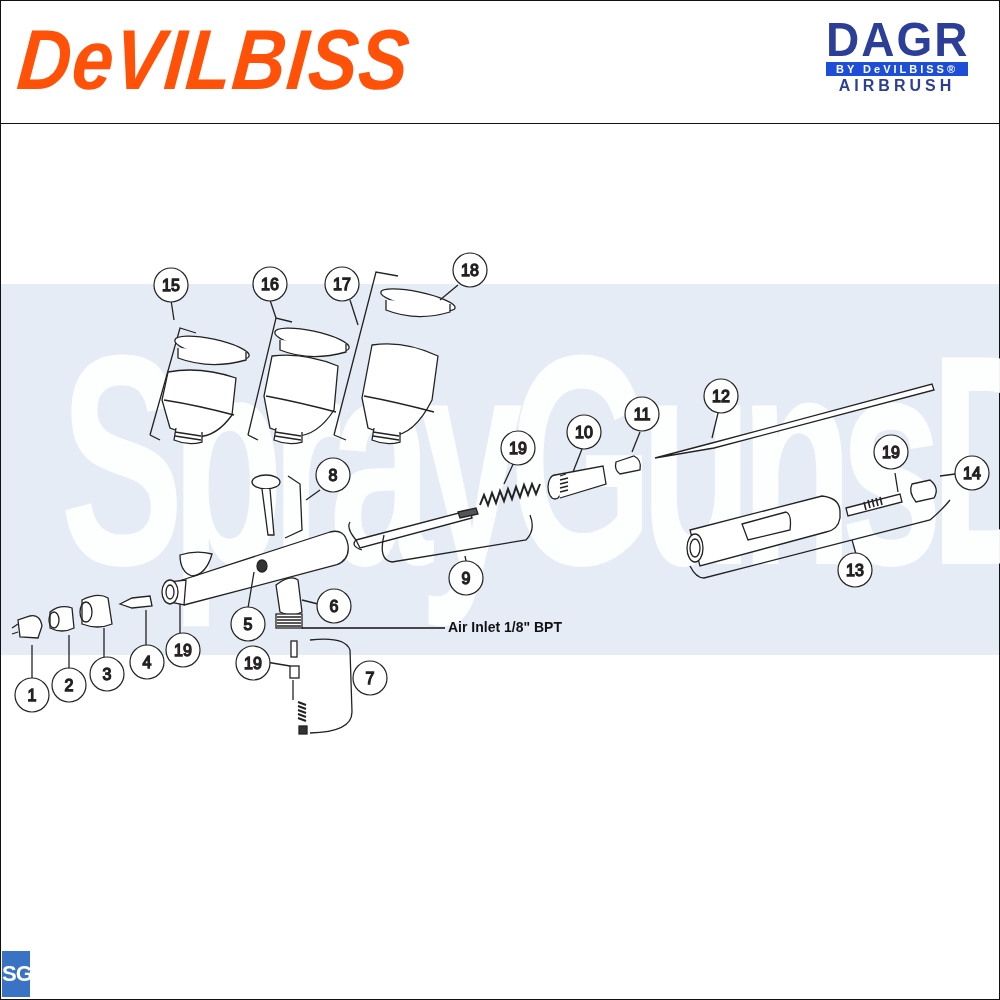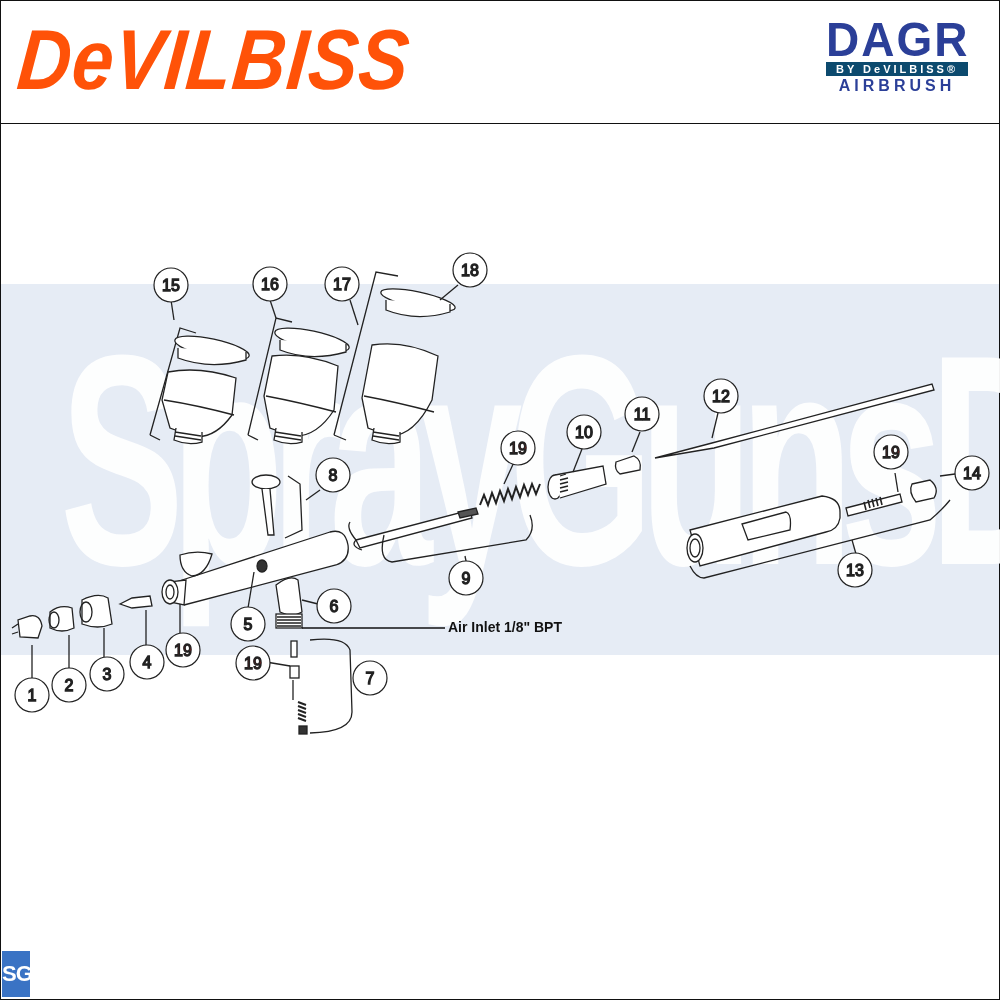--- a/index.html
+++ b/index.html
@@ -2,21 +2,21 @@
 <html><head>
 <meta charset="utf-8">
 <style>
   html, body { margin: 0; padding: 0; }
   body { width: 1000px; height: 1000px; position: relative; background: #fff; font-family: "Liberation Sans", sans-serif; overflow: hidden; }
   .frame { position: absolute; left: 0; top: 0; width: 998px; height: 998px; border: 1px solid #111; }
   .header { position: absolute; left: 0; top: 0; width: 1000px; height: 123px; border-bottom: 1px solid #111; }
   .devilbiss { position: absolute; left: 22px; top: 18px; font-family: "Liberation Sans", sans-serif; font-weight: 900; font-style: italic; font-size: 74px; color: #ff5208; letter-spacing: 1px; transform: scaleY(1.15) skewX(-6deg); transform-origin: left top; line-height: 1; }
   .dagr-wrap { position: absolute; left: 826px; top: 14px; width: 142px; text-align: center; color: #2b3f98; }
   .dagr { font-family: "Liberation Sans", sans-serif; font-weight: 900; font-size: 46px; line-height: 50px; letter-spacing: 2px; transform: scaleY(1.05); }
-  .dagr-bar { background: #0c4a6e; color: #fff; font-size: 11px; font-weight: bold; letter-spacing: 3px; height: 14px; line-height: 14px; margin-top: -2px; }
+  .dagr-bar { background: #1d4ed8; color: #fff; font-size: 11px; font-weight: bold; letter-spacing: 3px; height: 14px; line-height: 14px; margin-top: -2px; }
   .dagr-sub { font-size: 16px; letter-spacing: 4px; font-weight: bold; line-height: 20px; }
   .band { position: absolute; left: 1px; top: 284px; width: 998px; height: 371px; background: #e6ecf5; }
   .watermark { position: absolute; left: 60px; top: 290px; font-size: 300px; font-weight: 900; color: #ffffff; line-height: 340px; letter-spacing: -22px; transform: scaleX(0.62); transform-origin: left top; white-space: nowrap; opacity: 0.95; }
   svg.diagram { position: absolute; left: 0; top: 0; }
   .callout circle { fill: #fff; stroke: #222; stroke-width: 1.2; }
   .callout text { font-family: "Liberation Sans", sans-serif; font-size: 16px; fill: #222; text-anchor: middle; dominant-baseline: central; }
   .callout.red text { fill: #d01818; }
   .air-label { position: absolute; left: 448px; top: 619px; font-size: 14px; font-weight: bold; color: #111; }
   .sgd { position: absolute; left: 2px; top: 951px; width: 28px; height: 46px; background: #3a73c4; color: #fff; font-weight: 900; font-size: 22px; line-height: 46px; text-align: center; letter-spacing: -1px; }
 </style>

